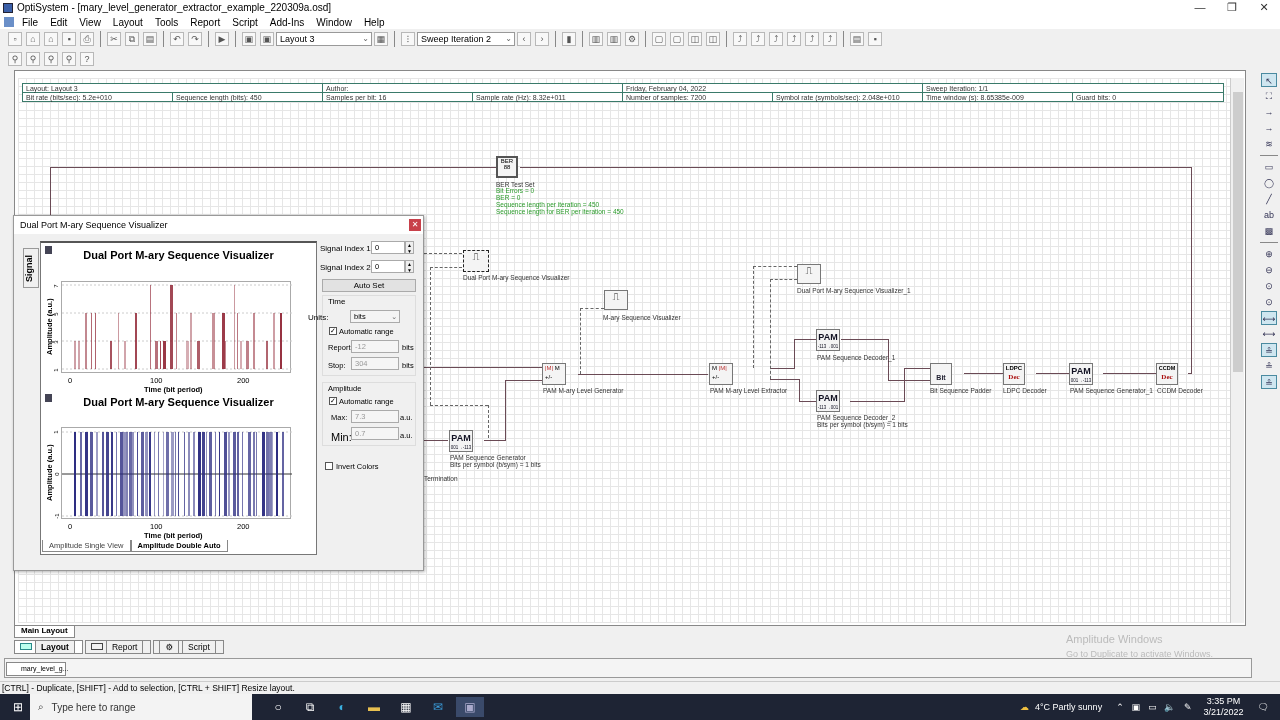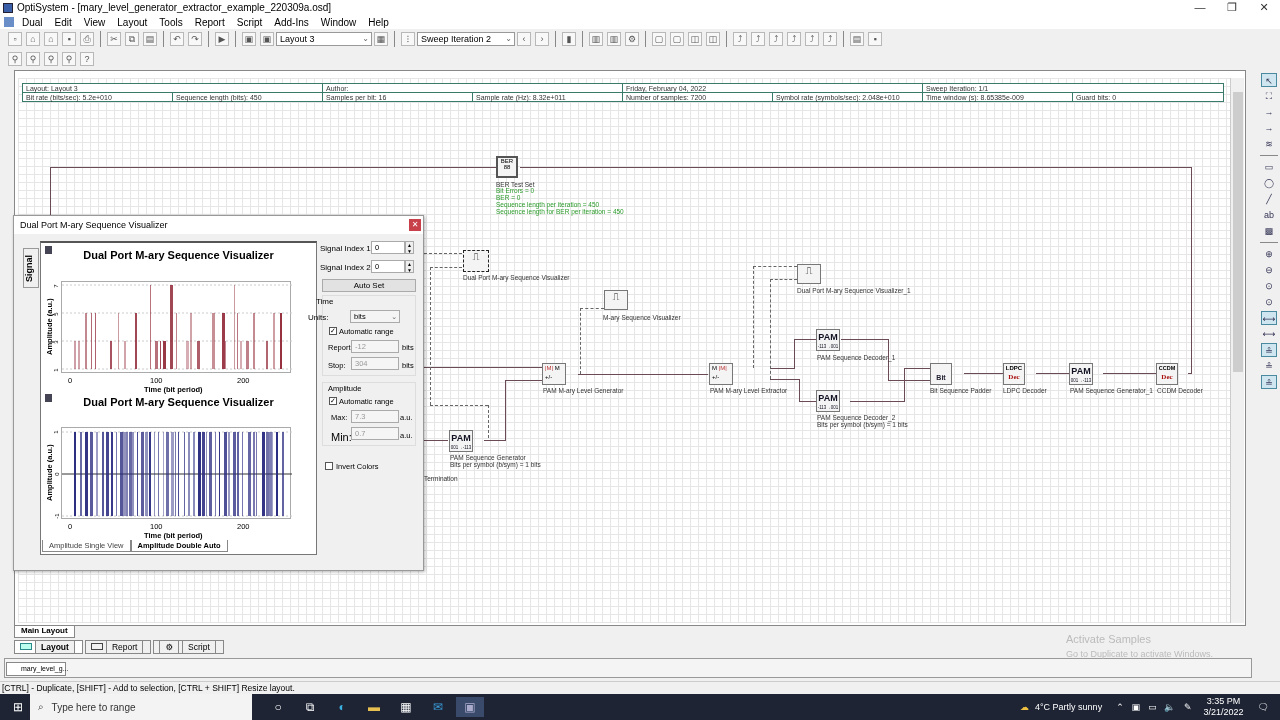--- a/index.html
+++ b/index.html
@@ -75,21 +75,21 @@
   <span class="ttl">OptiSystem - [mary_level_generator_extractor_example_220309a.osd]</span>
 </div>
 <div class="abs winctl">
   <span>—</span>
   <span>❐</span>
   <span>✕</span>
 </div>
 
 <div class="abs menubar">
   <div class="docicon"></div>
-  <span class="mi">Dual</span>
+  <span class="mi">File</span>
   <span class="mi">Edit</span>
   <span class="mi">View</span>
   <span class="mi">Layout</span>
   <span class="mi">Tools</span>
   <span class="mi">Report</span>
   <span class="mi">Script</span>
   <span class="mi">Add-Ins</span>
   <span class="mi">Window</span>
   <span class="mi">Help</span>
 </div>
@@ -433,21 +433,21 @@
 
 <div class="ctrl" style="left:320px;top:244px">Signal Index 1:</div>
 <div class="inp" style="left:371px;top:241px;width:34px">0</div>
 <div class="spin" style="left:405px;top:241px">▲<br>▼</div>
 <div class="ctrl" style="left:320px;top:263px">Signal Index 2:</div>
 <div class="inp" style="left:371px;top:260px;width:34px">0</div>
 <div class="spin" style="left:405px;top:260px">▲<br>▼</div>
 <div class="btn" style="left:322px;top:279px;width:94px">Auto Set</div>
 
 <div class="grp" style="left:322px;top:295px;width:94px;height:81px"></div>
-<div class="ctrl" style="left:316px;top:297px">Time</div>
+<div class="ctrl" style="left:328px;top:297px">Time</div>
 <div class="ctrl" style="left:308px;top:313px">Units:</div>
 <div class="inp" style="left:350px;top:310px;width:50px;background:#f4f4f4"><span>bits</span><span style="position:absolute;right:2px;font-size:7px;color:#666">⌄</span></div>
 <div class="chk" style="left:329px;top:327px">✓</div>
 <div class="ctrl" style="left:339px;top:327px;font-size:7.5px">Automatic range</div>
 <div class="ctrl" style="left:328px;top:343px;font-size:7.5px">Report:</div>
 <div class="inp dis" style="left:351px;top:340px;width:48px">-12</div>
 <div class="ctrl" style="left:402px;top:343px;font-size:7.5px">bits</div>
 <div class="ctrl" style="left:328px;top:361px;font-size:7.5px">Stop:</div>
 <div class="inp dis" style="left:351px;top:357px;width:48px">304</div>
 <div class="ctrl" style="left:402px;top:361px;font-size:7.5px">bits</div>
@@ -470,21 +470,21 @@
   <span style="font-weight:bold;padding:0 6px;border:1px solid #888;border-top:none;background:#fff">Main Layout</span>
 </div>
 <div class="abs tabbar2">
   <span style="font-weight:bold;background:#fff"><span style="display:inline-block;width:9px;height:7px;border:1px solid #2a8a8a;background:#bfe;margin-right:3px"></span><span>Layout</span></span>
   <span><span style="display:inline-block;width:9px;height:7px;border:1px solid #444;margin-right:3px"></span><span>Report</span></span>
   <span><span style="margin-right:3px">⚙</span><span>Script</span></span>
 </div>
 <div class="abs" style="left:4px;top:658px;width:1248px;height:20px;border:1px solid #999;background:#f4f4f4"></div>
 <div class="abs doctab">mary_level_g...</div>
 <div class="abs watermark">
-  <div>Activate Samples</div>
+  <div>Amplitude Windows</div>
   <div class="small">Go to Duplicate to activate Windows.</div>
 </div>
 <div class="abs statusbar">[CTRL] - Duplicate, [SHIFT] - Add to selection, [CTRL + SHIFT] Resize layout.</div>
 
 <div class="abs taskbar">
   <div class="tico" style="position:absolute;left:2px">⊞</div>
   <div class="search">
       <span style="margin-right:8px">⌕</span>
       <span>Type here to range</span>
     </div>

